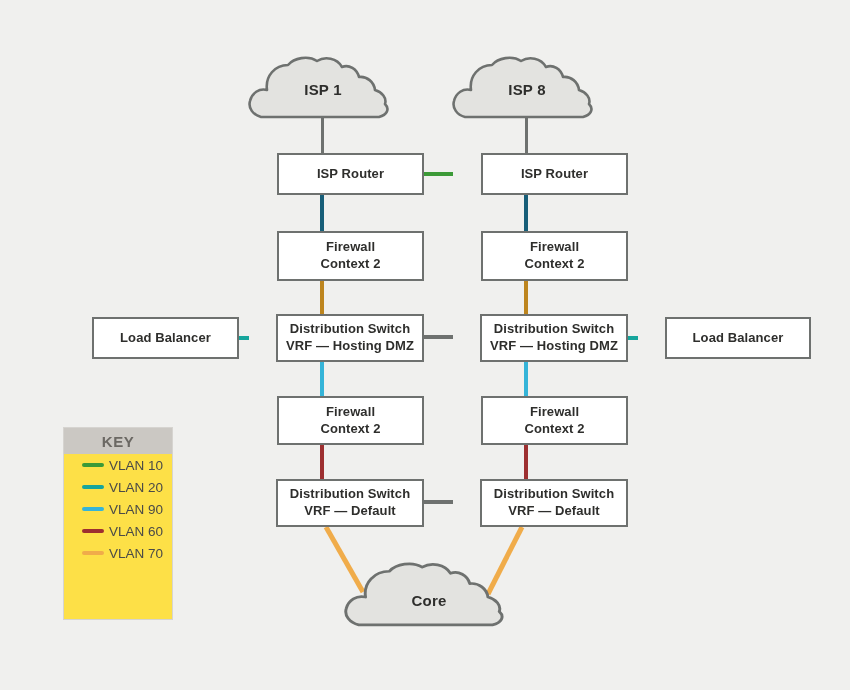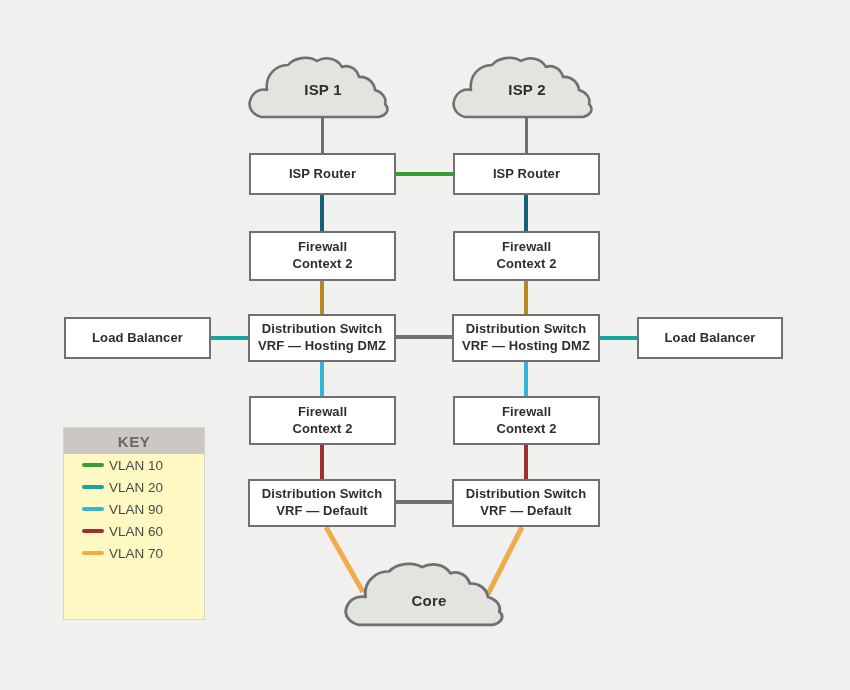--- a/index.html
+++ b/index.html
@@ -23,20 +23,21 @@
     display: flex;
     flex-direction: column;
     align-items: center;
     justify-content: center;
     text-align: center;
     color: #2e2e2c;
     font-weight: bold;
     font-size: 13px;
     line-height: 1.3;
     letter-spacing: 0.1px;
+    margin-left: 28px;
   }
   .node span { display: block; white-space: nowrap; }
   
   .cloud { position: absolute; z-index: 2; }
   .cloud svg { display: block; }
   .cloud-path { fill: #e3e3e0; stroke: #6e716f; stroke-width: 2.6; stroke-linejoin: round; }
   .cloud-label {
     position: absolute;
     left: 0; right: 0;
     top: 52%;
@@ -44,23 +45,23 @@
     text-align: center;
     font-weight: bold;
     font-size: 15px;
     color: #2e2e2c;
     letter-spacing: 0.2px;
   }
   
   .legend {
     position: absolute;
     left: 63px; top: 427px;
-    width: 142px; height: 193px;
+    width: 110px; height: 193px;
     z-index: 3;
-    background: #fef9c3;
+    background: #fde047;
     border: 1px solid #d6d4d0;
   }
   .legend-header {
     height: 26px;
     background: #cbc8c3;
     display: flex;
     align-items: center;
     justify-content: center;
     font-weight: bold;
     font-size: 15px;
@@ -124,21 +125,21 @@
     <svg width="150" height="64" viewBox="0 0 150 64">
       <path class="cloud-path" d="M 13 61 C 5 59 0 52 2 45 C 4 37 11 32 19 34 C 17 20 27 9 40 9 C 46 2 60 -1 69 5 C 77 0 89 2 94 11 C 101 8 109 13 111 21 C 119 20 126 26 127 34 C 134 36 139 42 137 48 C 142 53 139 59 131 61 Z"></path>
     </svg>
     <div class="cloud-label">ISP 1</div>
   </div>
 
   <div class="cloud" style="left:452px;top:56px;width:150px;height:64px">
     <svg width="150" height="64" viewBox="0 0 150 64">
       <path class="cloud-path" d="M 13 61 C 5 59 0 52 2 45 C 4 37 11 32 19 34 C 17 20 27 9 40 9 C 46 2 60 -1 69 5 C 77 0 89 2 94 11 C 101 8 109 13 111 21 C 119 20 126 26 127 34 C 134 36 139 42 137 48 C 142 53 139 59 131 61 Z"></path>
     </svg>
-    <div class="cloud-label">ISP 2</div>
+    <div class="cloud-label">ISP 8</div>
   </div>
 
   <div class="node" style="left:249px;top:153px;width:147px;height:42px">
     <span>ISP Router</span>
   </div>
   <div class="node" style="left:453px;top:153px;width:147px;height:42px">
     <span>ISP Router</span>
   </div>
 
   <div class="node" style="left:249px;top:231px;width:147px;height:50px">

